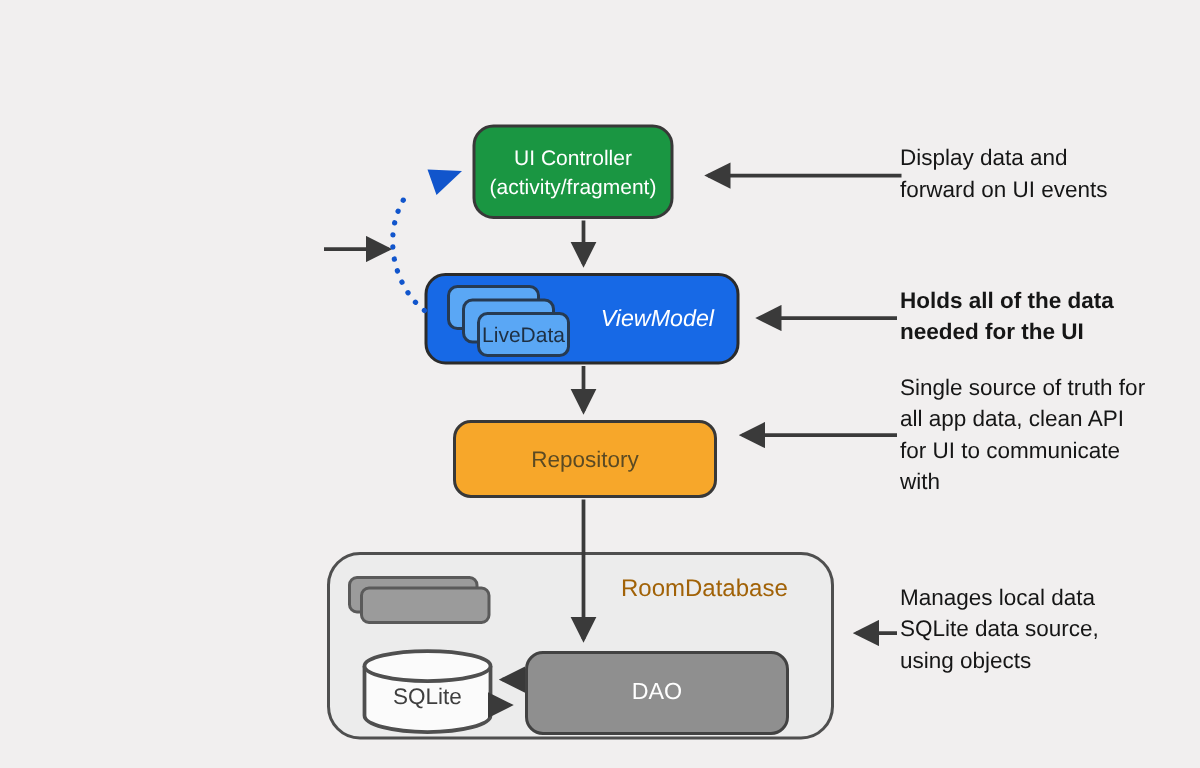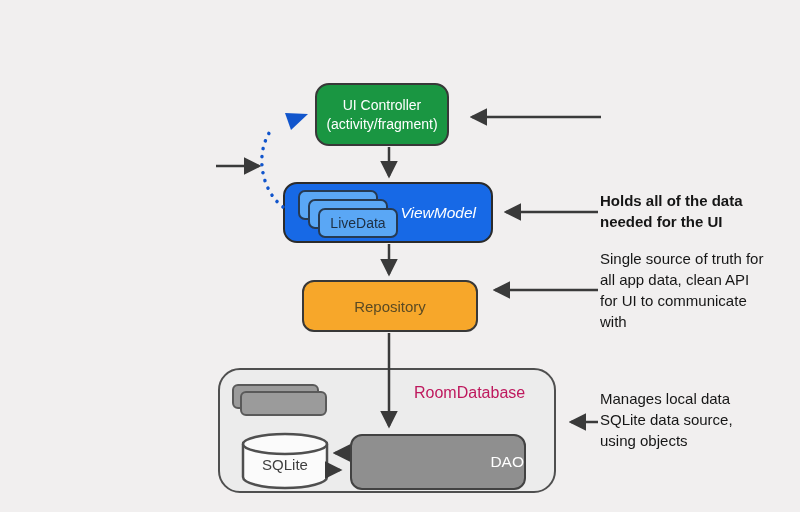--- a/index.html
+++ b/index.html
@@ -34,54 +34,54 @@
   }
   .viewmodel{
     left:283px;top:182px;width:210px;height:61px;
     background:var(--color-blue);border:2.5px solid #2b2b2b;border-radius:14px;
   }
   .viewmodel-label{
     position:absolute;right:15px;top:50%;transform:translateY(-50%);
     color:#fff;font-size:15.5px;font-style:italic;
   }
   .livedata-card{
-    position:absolute;width:80px;height:30px;
+    position:absolute;width:62px;height:30px;
     background:var(--color-light-blue);border:2.5px solid #263a52;border-radius:7px;
     display:flex;align-items:center;justify-content:center;
     color:#1e2f42;font-size:14px;
   }
   .livedata-back{left:13px;top:6px;}
   .livedata-mid{left:23px;top:15px;}
   .livedata-front{left:33px;top:24px;}
   .repository{
     left:302px;top:280px;width:176px;height:52px;
     background:var(--color-orange);border:2.5px solid var(--color-border-dark);border-radius:12px;
     color:#5b4a23;font-size:15px;
   }
   .room-container{
     left:218px;top:368px;width:338px;height:125px;
     background:var(--color-container-fill);border:2.5px solid #4f4f4f;border-radius:22px;
   }
   .room-label{
     position:absolute;left:194px;top:14px;
-    color:#be185d;font-size:16px;
+    color:#a16207;font-size:16px;
   }
   .entity-card{
     position:absolute;width:87px;height:25px;
     background:var(--color-gray-box);border:2px solid #5a5a5a;border-radius:6px;
     display:flex;align-items:center;justify-content:center;
     color:#fff;font-size:13.5px;
   }
   .entity-back{left:12px;top:14px;}
   .entity-mid{left:20px;top:21px;}
   .entity-front{left:28px;top:28px;}
   .dao{
     position:absolute;left:130px;top:64px;width:176px;height:56px;
     background:var(--color-dao-gray);border:2.5px solid #424242;border-radius:12px;
-    display:flex;align-items:center;justify-content:flex-end;
+    display:flex;align-items:center;justify-content:center;
     color:#fff;font-size:15.5px;
   }
   .sqlite{position:absolute;left:20px;top:62px;width:90px;height:58px;}
   .sqlite-label{
     position:absolute;left:0;top:24px;width:100%;text-align:center;
     color:#3f3f3f;font-size:15px;
   }
   .note{
     position:absolute;color:var(--color-note);
     font-size:15px;line-height:21px;white-space:pre-line;
@@ -135,20 +135,22 @@
         <ellipse class="cyl" cx="45" cy="12" rx="42" ry="10"></ellipse>
       </svg>
       <span class="sqlite-label">SQLite</span>
     </div>
 
     <div class="dao">
       <span>DAO</span>
     </div>
   </div>
 
+  <div class="note note-display">Display data and
+forward on UI events</div>
   <div class="note note-holds">Holds all of the data
 needed for the UI</div>
   <div class="note note-single">Single source of truth for
 all app data, clean API
 for UI to communicate
 with</div>
   <div class="note note-manages">Manages local data
 SQLite data source,
 using objects</div>
 

